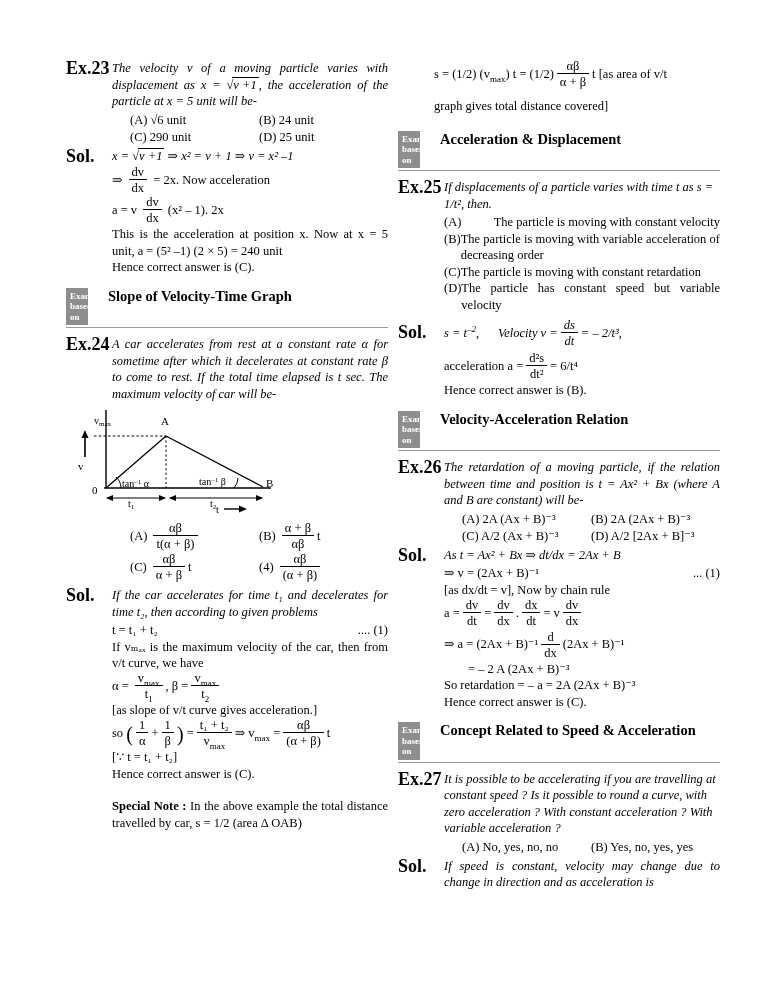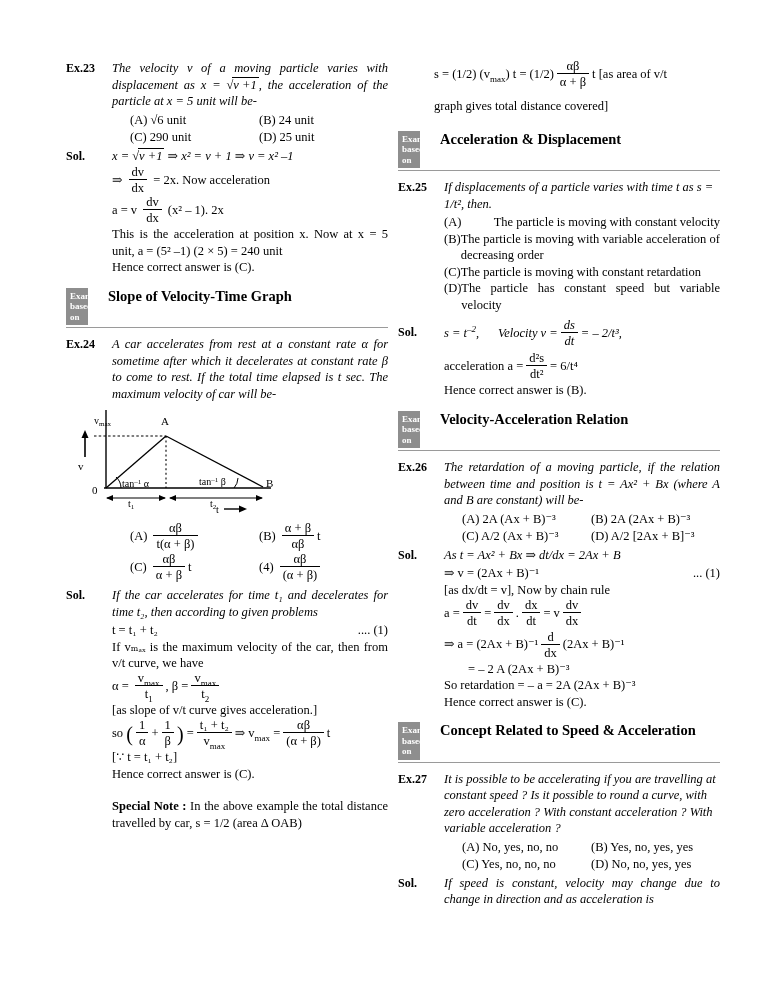--- a/index.html
+++ b/index.html
@@ -8,21 +8,21 @@
     font-family:"Liberation Serif","DejaVu Serif",serif;
     color:#000;
   }
   .page{position:absolute;left:0;top:0;width:765px;height:990px;}
   .col{position:absolute;top:60px;width:322px;}
   .col-left{left:66px;}
   .col-right{left:398px;}
 
   
   .row{display:flex;align-items:flex-start;margin-bottom:2px;}
-  .tag{width:46px;flex:0 0 46px;font-weight:bold;font-size:12px;line-height:16px;}
+  .tag{width:46px;flex:0 0 46px;font-weight:bold;font-size:18px;line-height:16px;}
   .tag.sol{font-weight:bold;}
   .body{flex:1 1 auto;font-size:12.5px;line-height:16.5px;text-align:justify;font-style:italic;}
   .body.nojust{text-align:left;}
   .indent{margin-left:46px;font-size:12.5px;line-height:16.5px;}
   .just{text-align:justify;}
 
   
   .opts{display:flex;margin-left:64px;font-size:12.5px;line-height:17px;}
   .opt{width:50%;}
   .opt-block{display:flex;font-size:12.5px;line-height:16.5px;margin-left:46px;}
@@ -416,30 +416,20 @@
     <div class="opts">
       <div class="opt">
         <span>(A)</span>
         <span>No, yes, no, no</span>
       </div>
       <div class="opt">
         <span>(B)</span>
         <span>Yes, no, yes, yes</span>
       </div>
     </div>
-    <div class="opts">
-      <div class="opt">
-        <span>(C)</span>
-        <span>Yes, no, no, no</span>
-      </div>
-      <div class="opt">
-        <span>(D)</span>
-        <span>No, no, yes, yes</span>
-      </div>
-    </div>
     <div class="row" style="margin-top:2px;">
       <div class="tag sol">Sol.</div>
       <div class="body">If speed is constant, velocity may change due to change in direction and as acceleration is</div>
     </div>
 
   </div>
 
 </div>
 
 </body></html>

